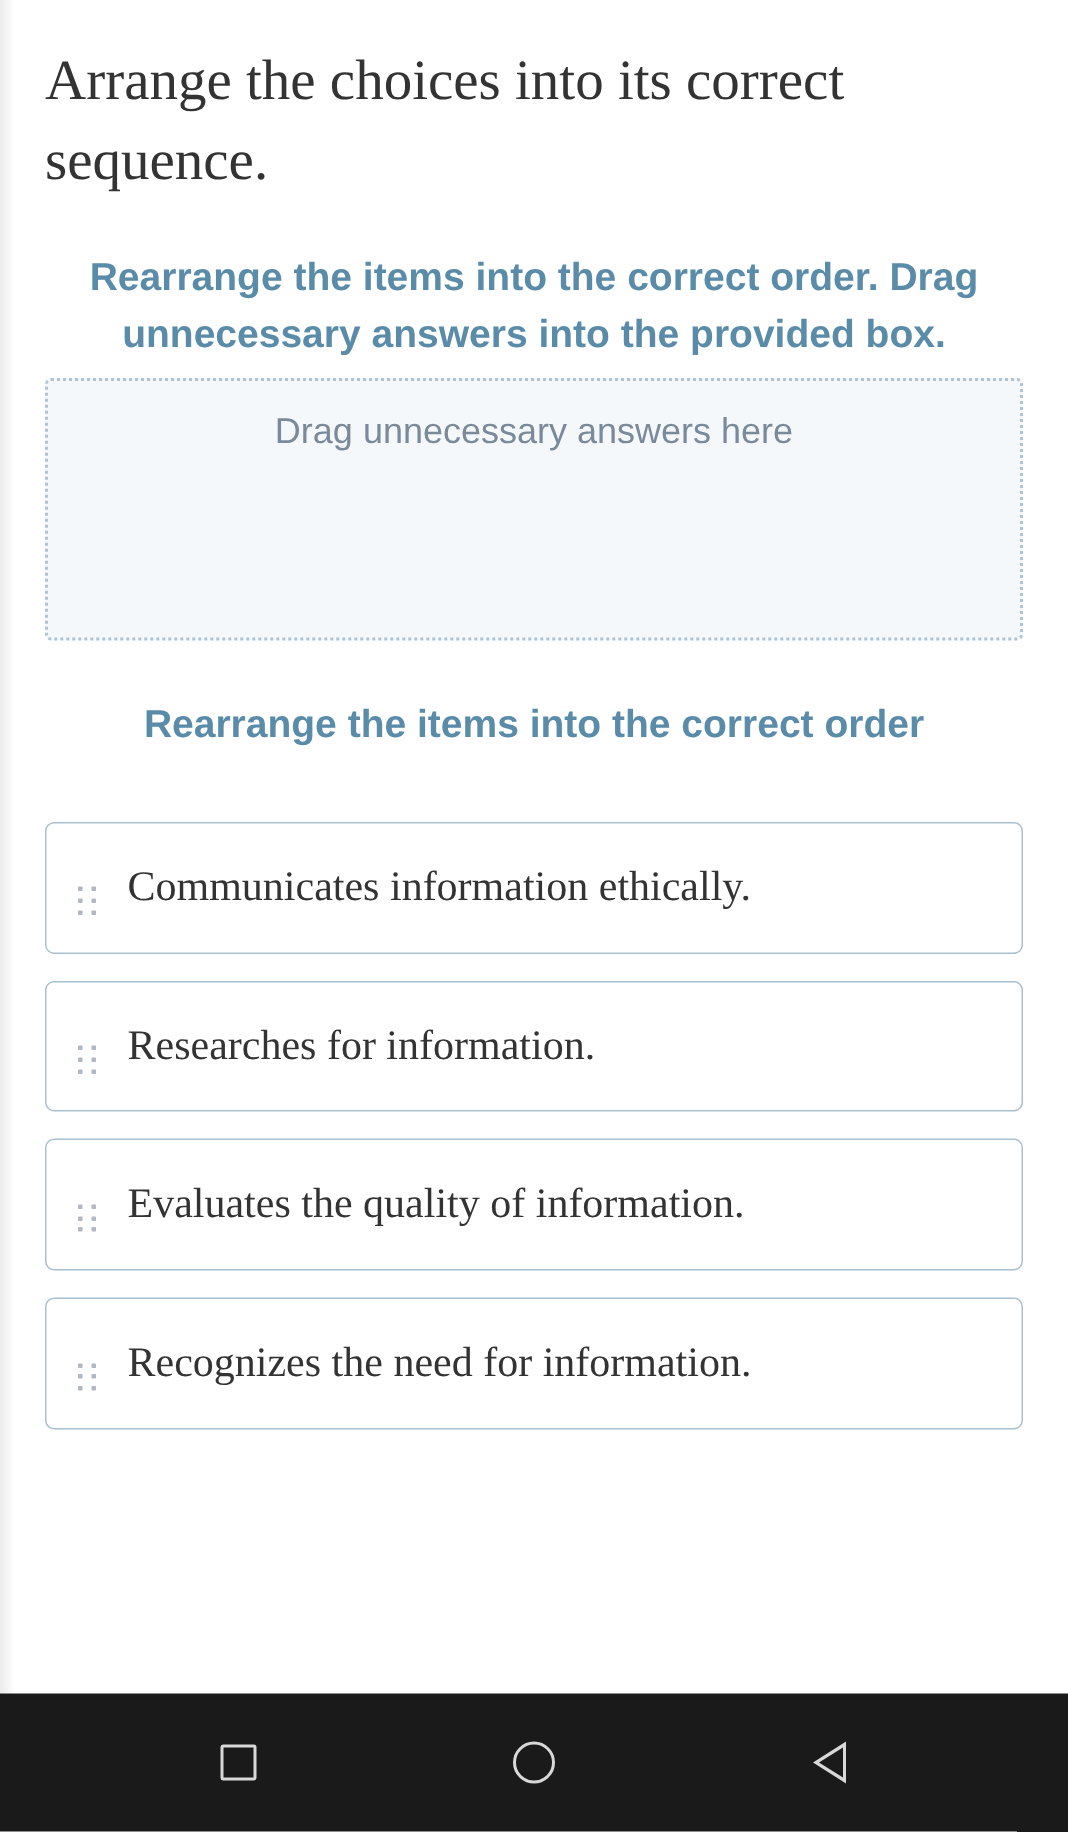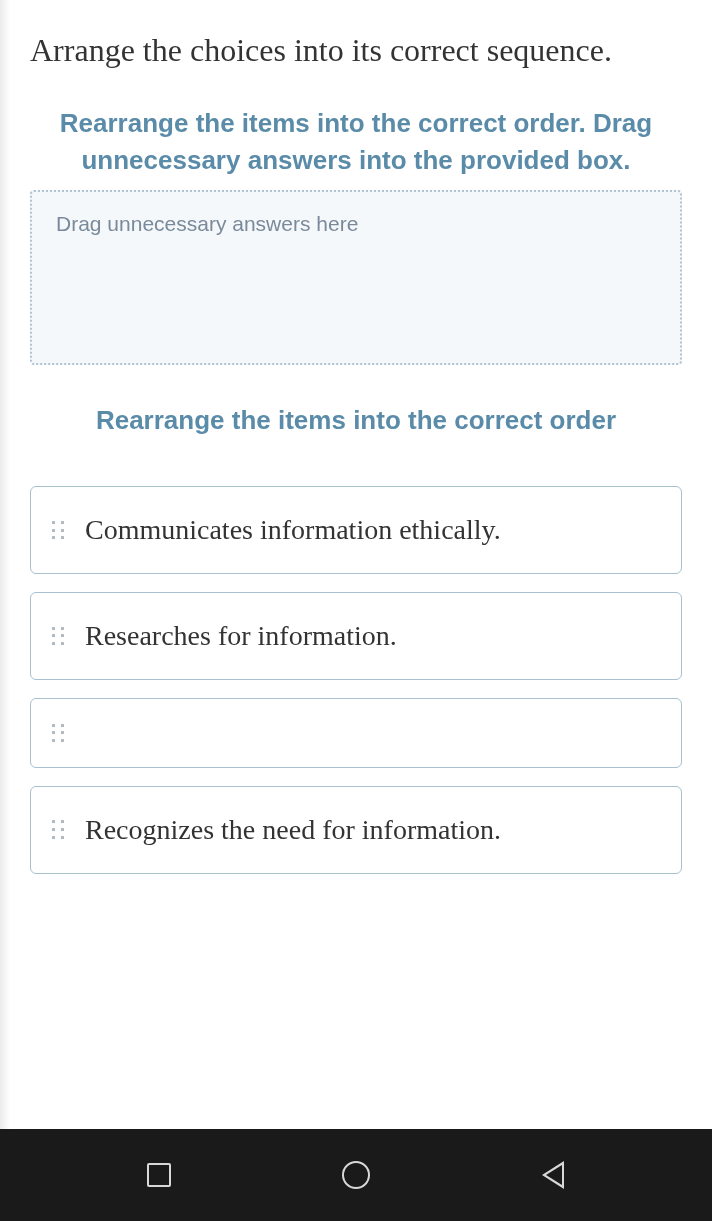--- a/index.html
+++ b/index.html
@@ -17,21 +17,21 @@
       overflow: hidden;
     }
     
     .content {
       padding: 28px 30px 0 30px;
       height: 1129px;
       overflow: hidden;
     }
     
     .question-title {
-      font-size: 32px;
+      font-size: 38px;
       color: #333333;
       font-weight: 400;
       line-height: 1.4;
       margin-bottom: 32px;
     }
     
     .instruction-blue {
       font-size: 26px;
       color: #5a8ba8;
       font-weight: 700;
@@ -44,23 +44,24 @@
     .drop-zone {
       border: 2px dotted #b0c4d4;
       background: #f5f8fa;
       border-radius: 4px;
       padding: 20px 24px;
       min-height: 175px;
       margin-bottom: 40px;
     }
     
     .drop-zone-placeholder {
-      font-size: 21px;
+      font-size: 24px;
       color: #7a8a9a;
       font-family: 'Segoe UI', Arial, sans-serif;
+      text-align: center;
     }
     
     .section-label {
       font-size: 26px;
       color: #5a8ba8;
       font-weight: 700;
       font-family: 'Segoe UI', Arial, sans-serif;
       margin-bottom: 50px;
       text-align: center;
     }
@@ -70,21 +71,21 @@
       flex-direction: column;
       gap: 18px;
     }
     
     .draggable-item {
       border: 1.5px solid #a8c0d0;
       border-radius: 6px;
       background: #ffffff;
       padding: 24px 20px 24px 20px;
       display: flex;
-      align-items: center;
+      align-items: flex-end;
       gap: 20px;
       cursor: move;
     }
     
     .drag-handle {
       width: 14px;
       height: 20px;
       flex-shrink: 0;
       display: grid;
       grid-template-columns: 1fr 1fr;
@@ -230,20 +231,21 @@
 
     <div class="draggable-item">
       <div class="drag-handle">
         <span></span>
           <span></span>
           <span></span>
           <span></span>
           <span></span>
           <span></span>
       </div>
+      <div class="item-text">Evaluates the quality of information.</div>
     </div>
 
     <div class="draggable-item">
       <div class="drag-handle">
         <span></span>
           <span></span>
           <span></span>
           <span></span>
           <span></span>
           <span></span>

